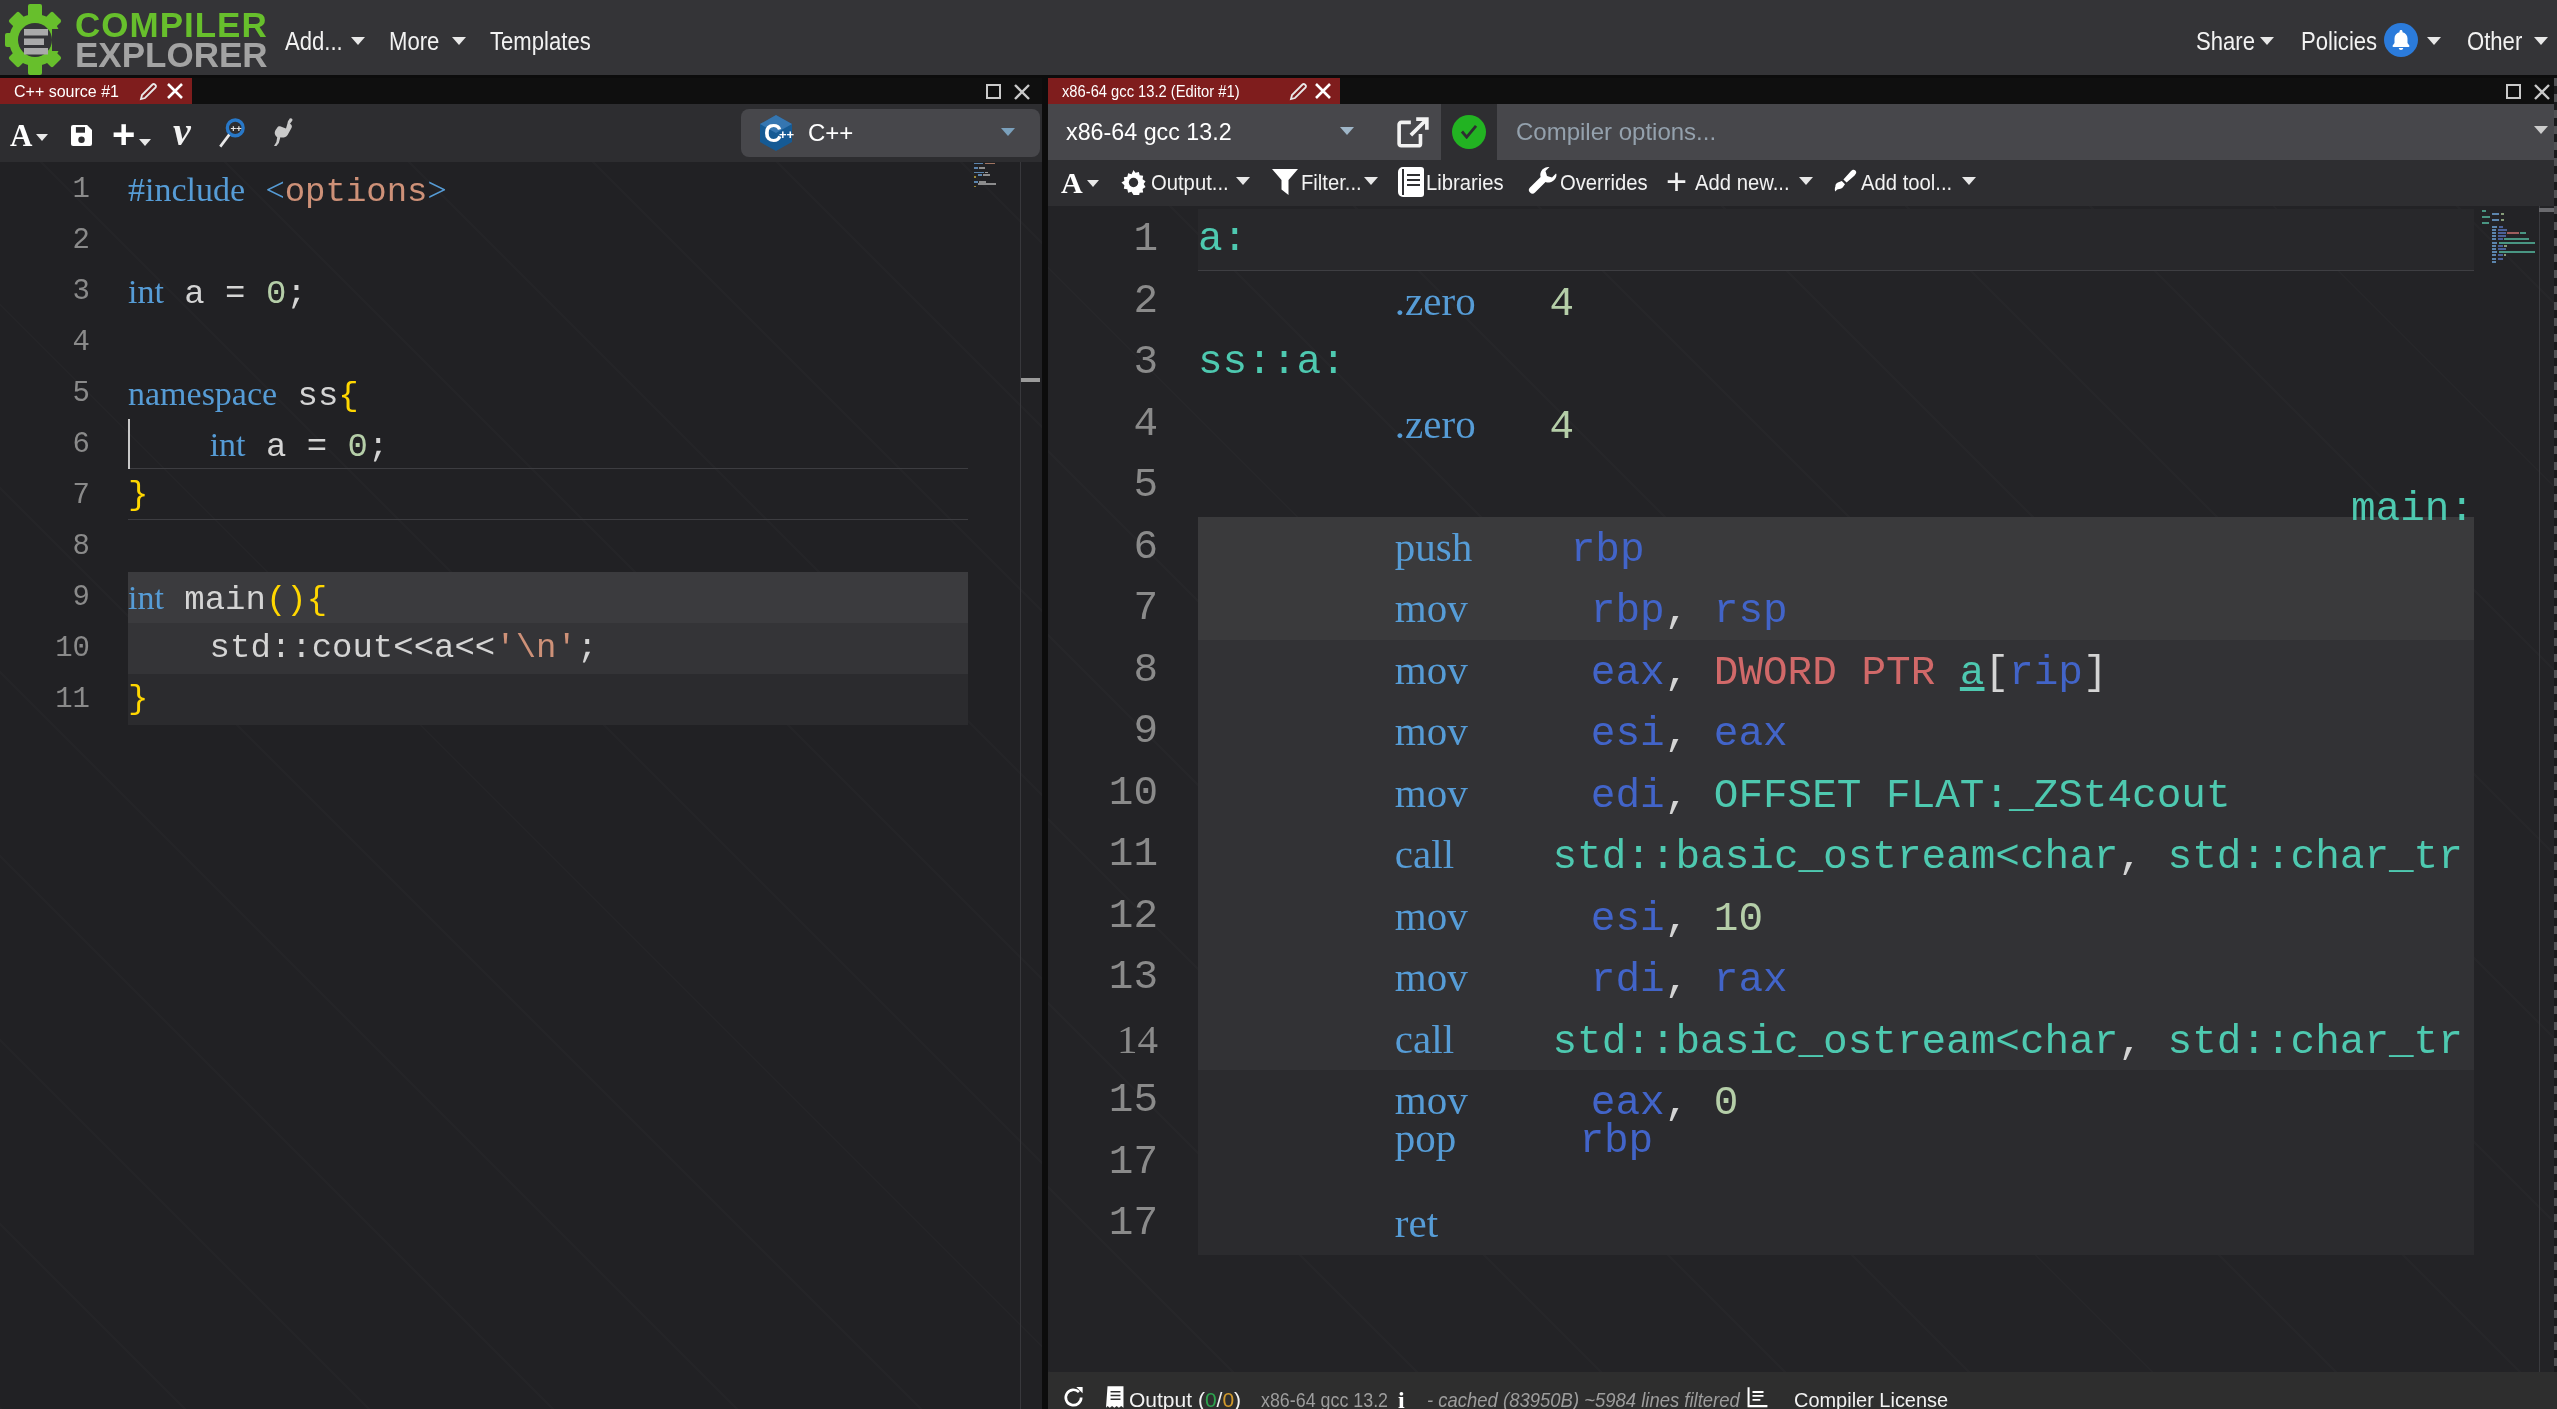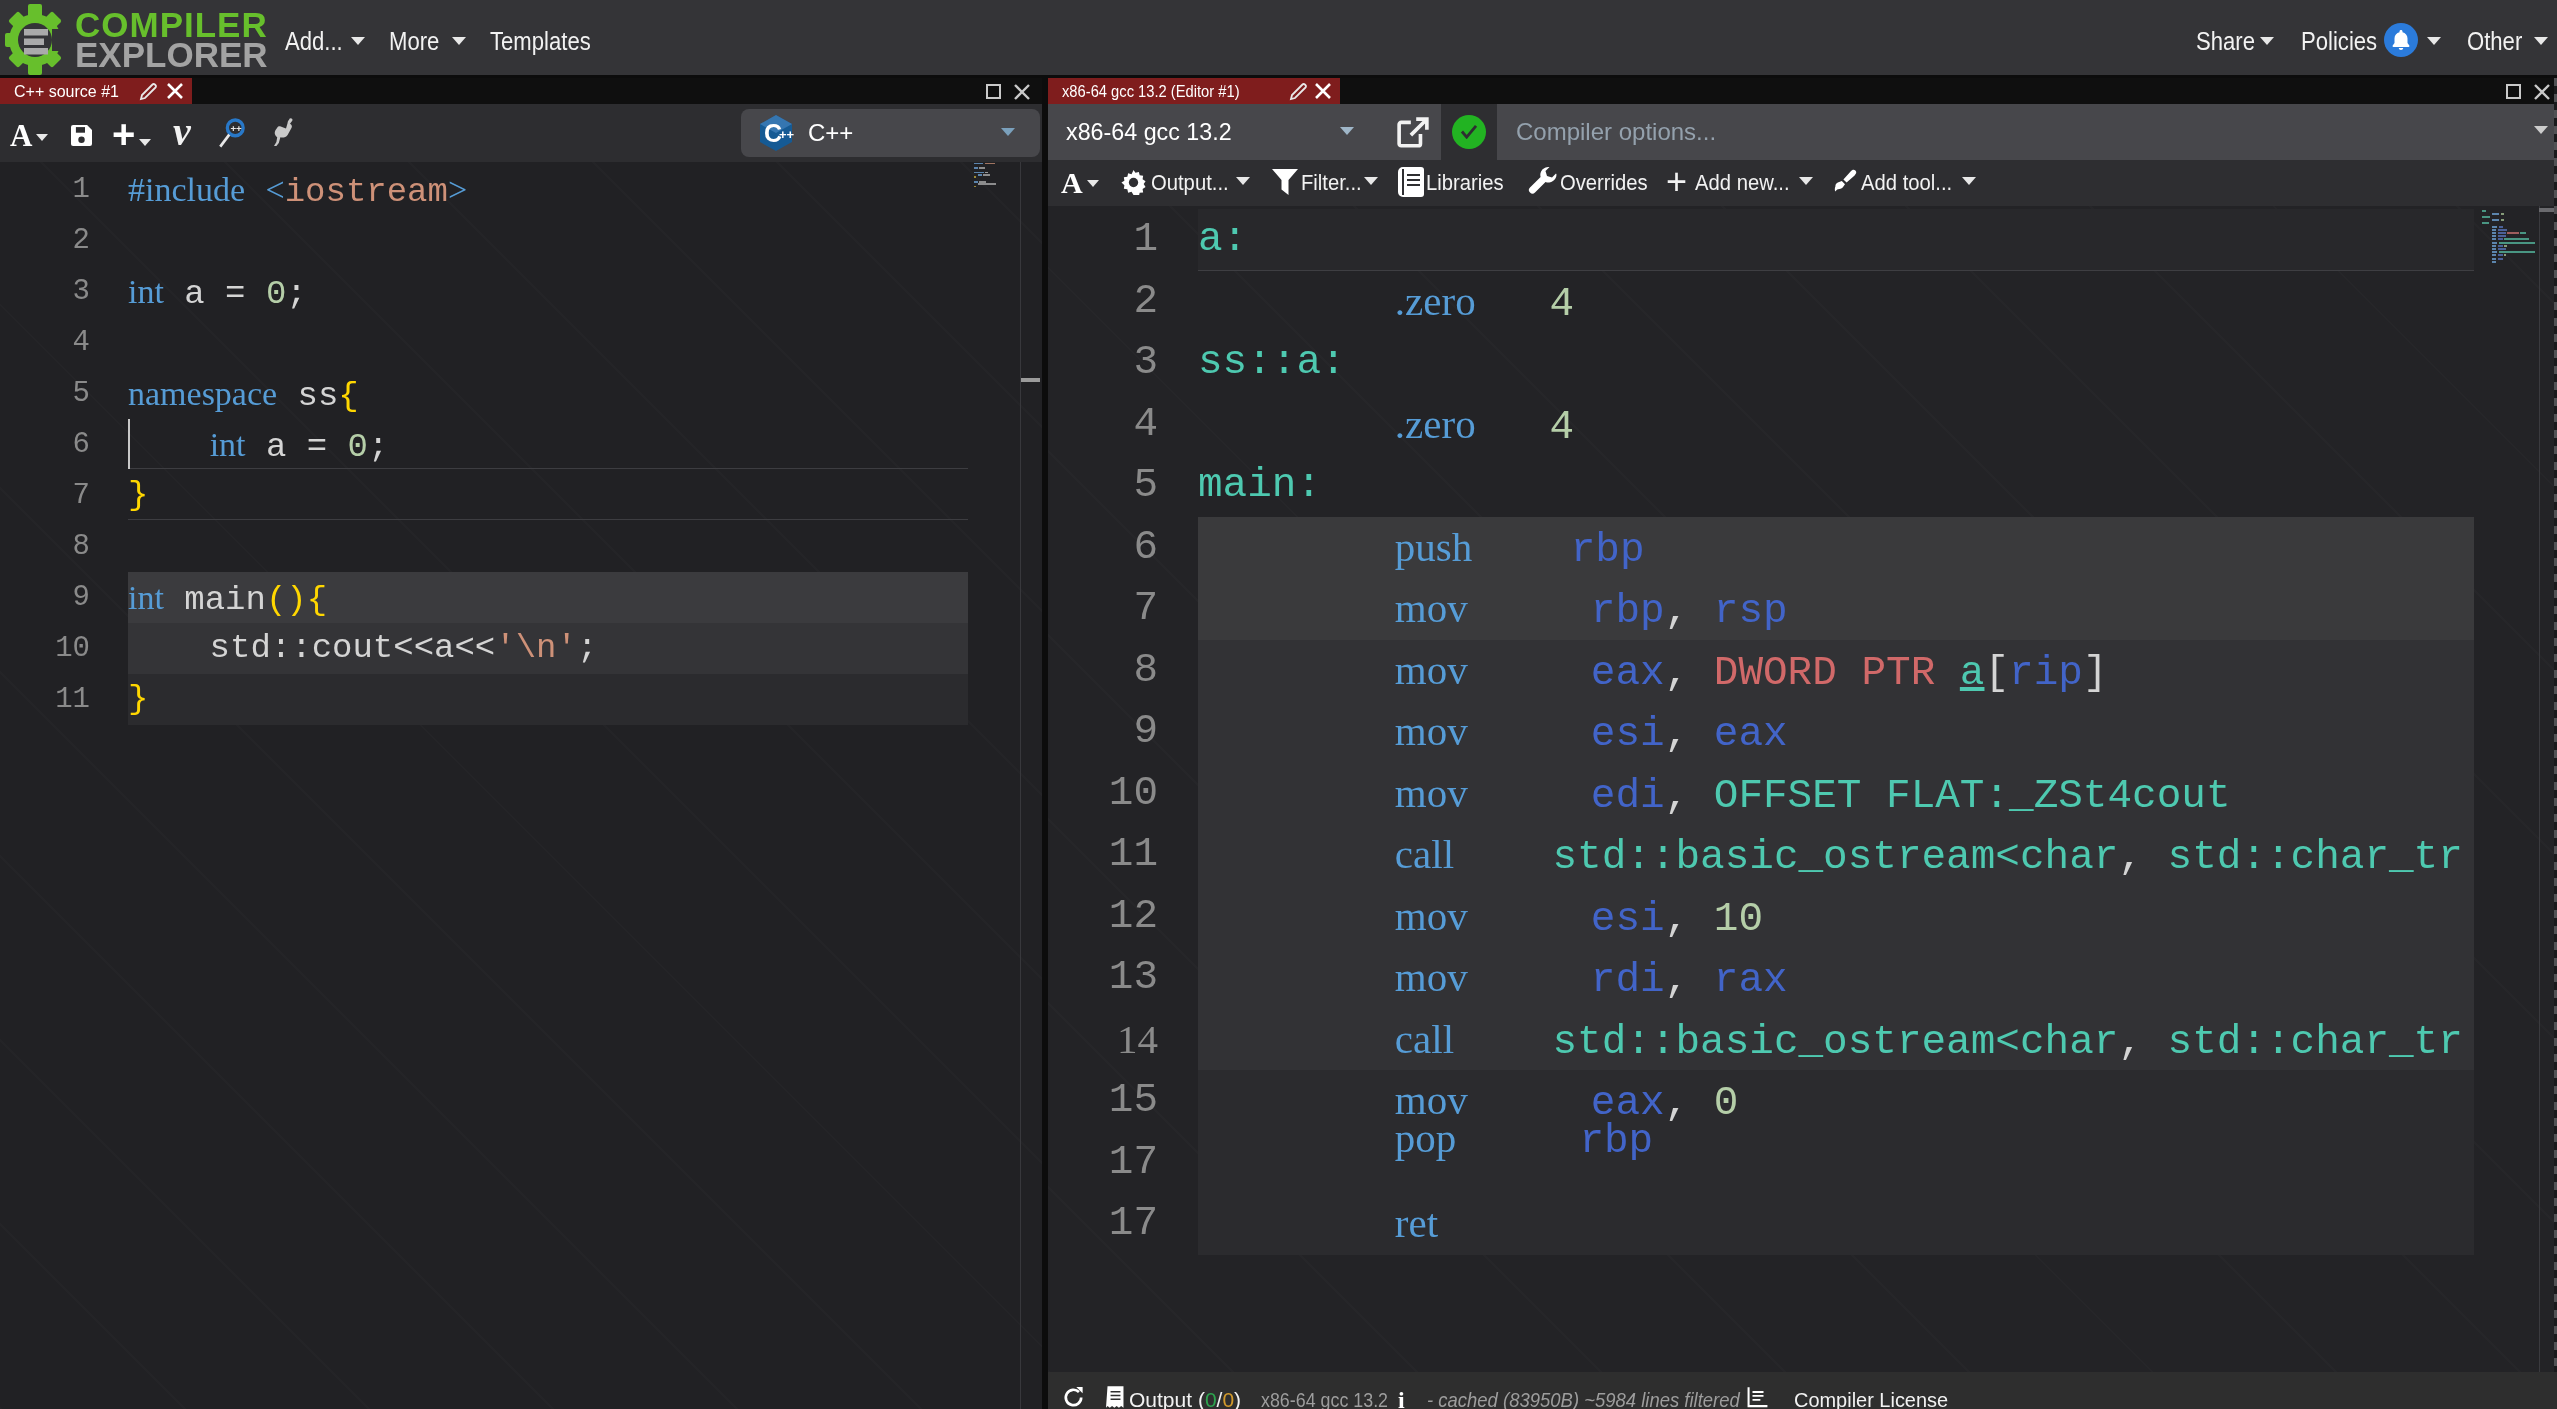--- a/index.html
+++ b/index.html
@@ -136,21 +136,21 @@
 <div class="lnum" style="top:265.5px;">3</div>
 <div class="lnum" style="top:316.5px;">4</div>
 <div class="lnum" style="top:367.5px;">5</div>
 <div class="lnum" style="top:418.5px;">6</div>
 <div class="lnum" style="top:469.5px;">7</div>
 <div class="lnum" style="top:520.5px;">8</div>
 <div class="lnum" style="top:571.5px;">9</div>
 <div class="lnum" style="top:622.5px;">10</div>
 <div class="lnum" style="top:673.5px;">11</div>
 
-<div class="lcode" style="top:163.5px;"><span class="kw">#include</span> <span class="kw">&lt;</span><span class="str">iostream</span><span class="kw">&gt;</span></div>
+<div class="lcode" style="top:163.5px;"><span class="kw">#include</span> <span class="kw">&lt;</span><span class="str">options</span><span class="kw">&gt;</span></div>
 <div class="lcode" style="top:265.5px;"><span class="kw">int</span> a = <span class="num">0</span>;</div>
 <div class="lcode" style="top:367.5px;"><span class="kw">namespace</span> ss<span class="gold">{</span></div>
 <div class="lcode" style="top:418.5px;">    <span class="kw">int</span> a = <span class="num">0</span>;</div>
 <div class="lcode" style="top:469.5px;"><span class="gold">}</span></div>
 <div class="lcode" style="top:571.5px;"><span class="kw">int</span> main<span class="gold">(){</span></div>
 <div class="lcode" style="top:622.5px;">    std::cout&lt;&lt;a&lt;&lt;<span class="str">'\n'</span>;</div>
 <div class="lcode" style="top:673.5px;"><span class="gold">}</span></div>
 
 <div class="abs" style="left:974px;top:162.5px;width:9px;height:1.6px;opacity:.8;background:#6a9dd0;"></div>
 <div class="abs" style="left:985px;top:162.5px;width:10px;height:1.6px;opacity:.8;background:#c08a70;"></div>
@@ -258,21 +258,21 @@
 <div class="rnum" style="top:947.0px;">13</div>
 <div class="rnum" style="top:1008.5px;font-family:Liberation Serif, serif;">14</div>
 <div class="rnum" style="top:1070.0px;">15</div>
 <div class="rnum" style="top:1131.5px;">17</div>
 <div class="rnum" style="top:1193.0px;">17</div>
 
 <div class="rcode" style="top:209.0px;width:1276px;overflow:hidden;"><span class="lbl">a:</span></div>
 <div class="rcode" style="top:270.5px;width:1276px;overflow:hidden;">        <span class="kw">.zero</span>   <span class="num">4</span></div>
 <div class="rcode" style="top:332.0px;width:1276px;overflow:hidden;"><span class="lbl">ss::a:</span></div>
 <div class="rcode" style="top:393.5px;width:1276px;overflow:hidden;">        <span class="kw">.zero</span>   <span class="num">4</span></div>
-<div class="rcode" style="top:455.0px;width:1276px;overflow:hidden;"><span class="lbl">main:</span></div>
+<div class="rcode" style="top:479px;width:1276px;overflow:hidden;text-align:right;"><span class="lbl">main:</span></div>
 <div class="rcode" style="top:516.5px;width:1276px;overflow:hidden;">        <span class="kw">push</span>    <span class="reg">rbp</span></div>
 <div class="rcode" style="top:578.0px;width:1276px;overflow:hidden;">        <span class="kw">mov</span>     <span class="reg">rbp</span>, <span class="reg">rsp</span></div>
 <div class="rcode" style="top:639.5px;width:1276px;overflow:hidden;">        <span class="kw">mov</span>     <span class="reg">eax</span>, <span class="red">DWORD PTR </span><span class="lbl" style="text-decoration:underline;">a</span>[<span class="reg">rip</span>]</div>
 <div class="rcode" style="top:701.0px;width:1520px;overflow:hidden;">        <span class="kw">mov</span>     <span class="reg">esi</span>, <span class="reg">eax</span></div>
 <div class="rcode" style="top:762.5px;width:1184px;overflow:hidden;">        <span class="kw">mov</span>     <span class="reg">edi</span>, <span class="lbl">OFFSET FLAT:_ZSt4cout</span></div>
 <div class="rcode" style="top:824.0px;width:1276px;overflow:hidden;">        <span class="kw">call</span>    <span class="lbl">std::basic_ostream&lt;char</span><span class="white">,</span><span class="lbl"> std::char_tr</span></div>
 <div class="rcode" style="top:885.5px;width:1276px;overflow:hidden;">        <span class="kw">mov</span>     <span class="reg">esi</span>, <span class="num">10</span></div>
 <div class="rcode" style="top:947.0px;width:1276px;overflow:hidden;">        <span class="kw">mov</span>     <span class="reg">rdi</span>, <span class="reg">rax</span></div>
 <div class="rcode" style="top:1008.5px;width:1276px;overflow:hidden;">        <span class="kw">call</span>    <span class="lbl">std::basic_ostream&lt;char</span><span class="white">,</span><span class="lbl"> std::char_tr</span></div>
 <div class="rcode" style="top:1070.0px;width:1276px;overflow:hidden;">        <span class="kw">mov</span>     <span class="reg">eax</span>, <span class="num">0</span></div>

